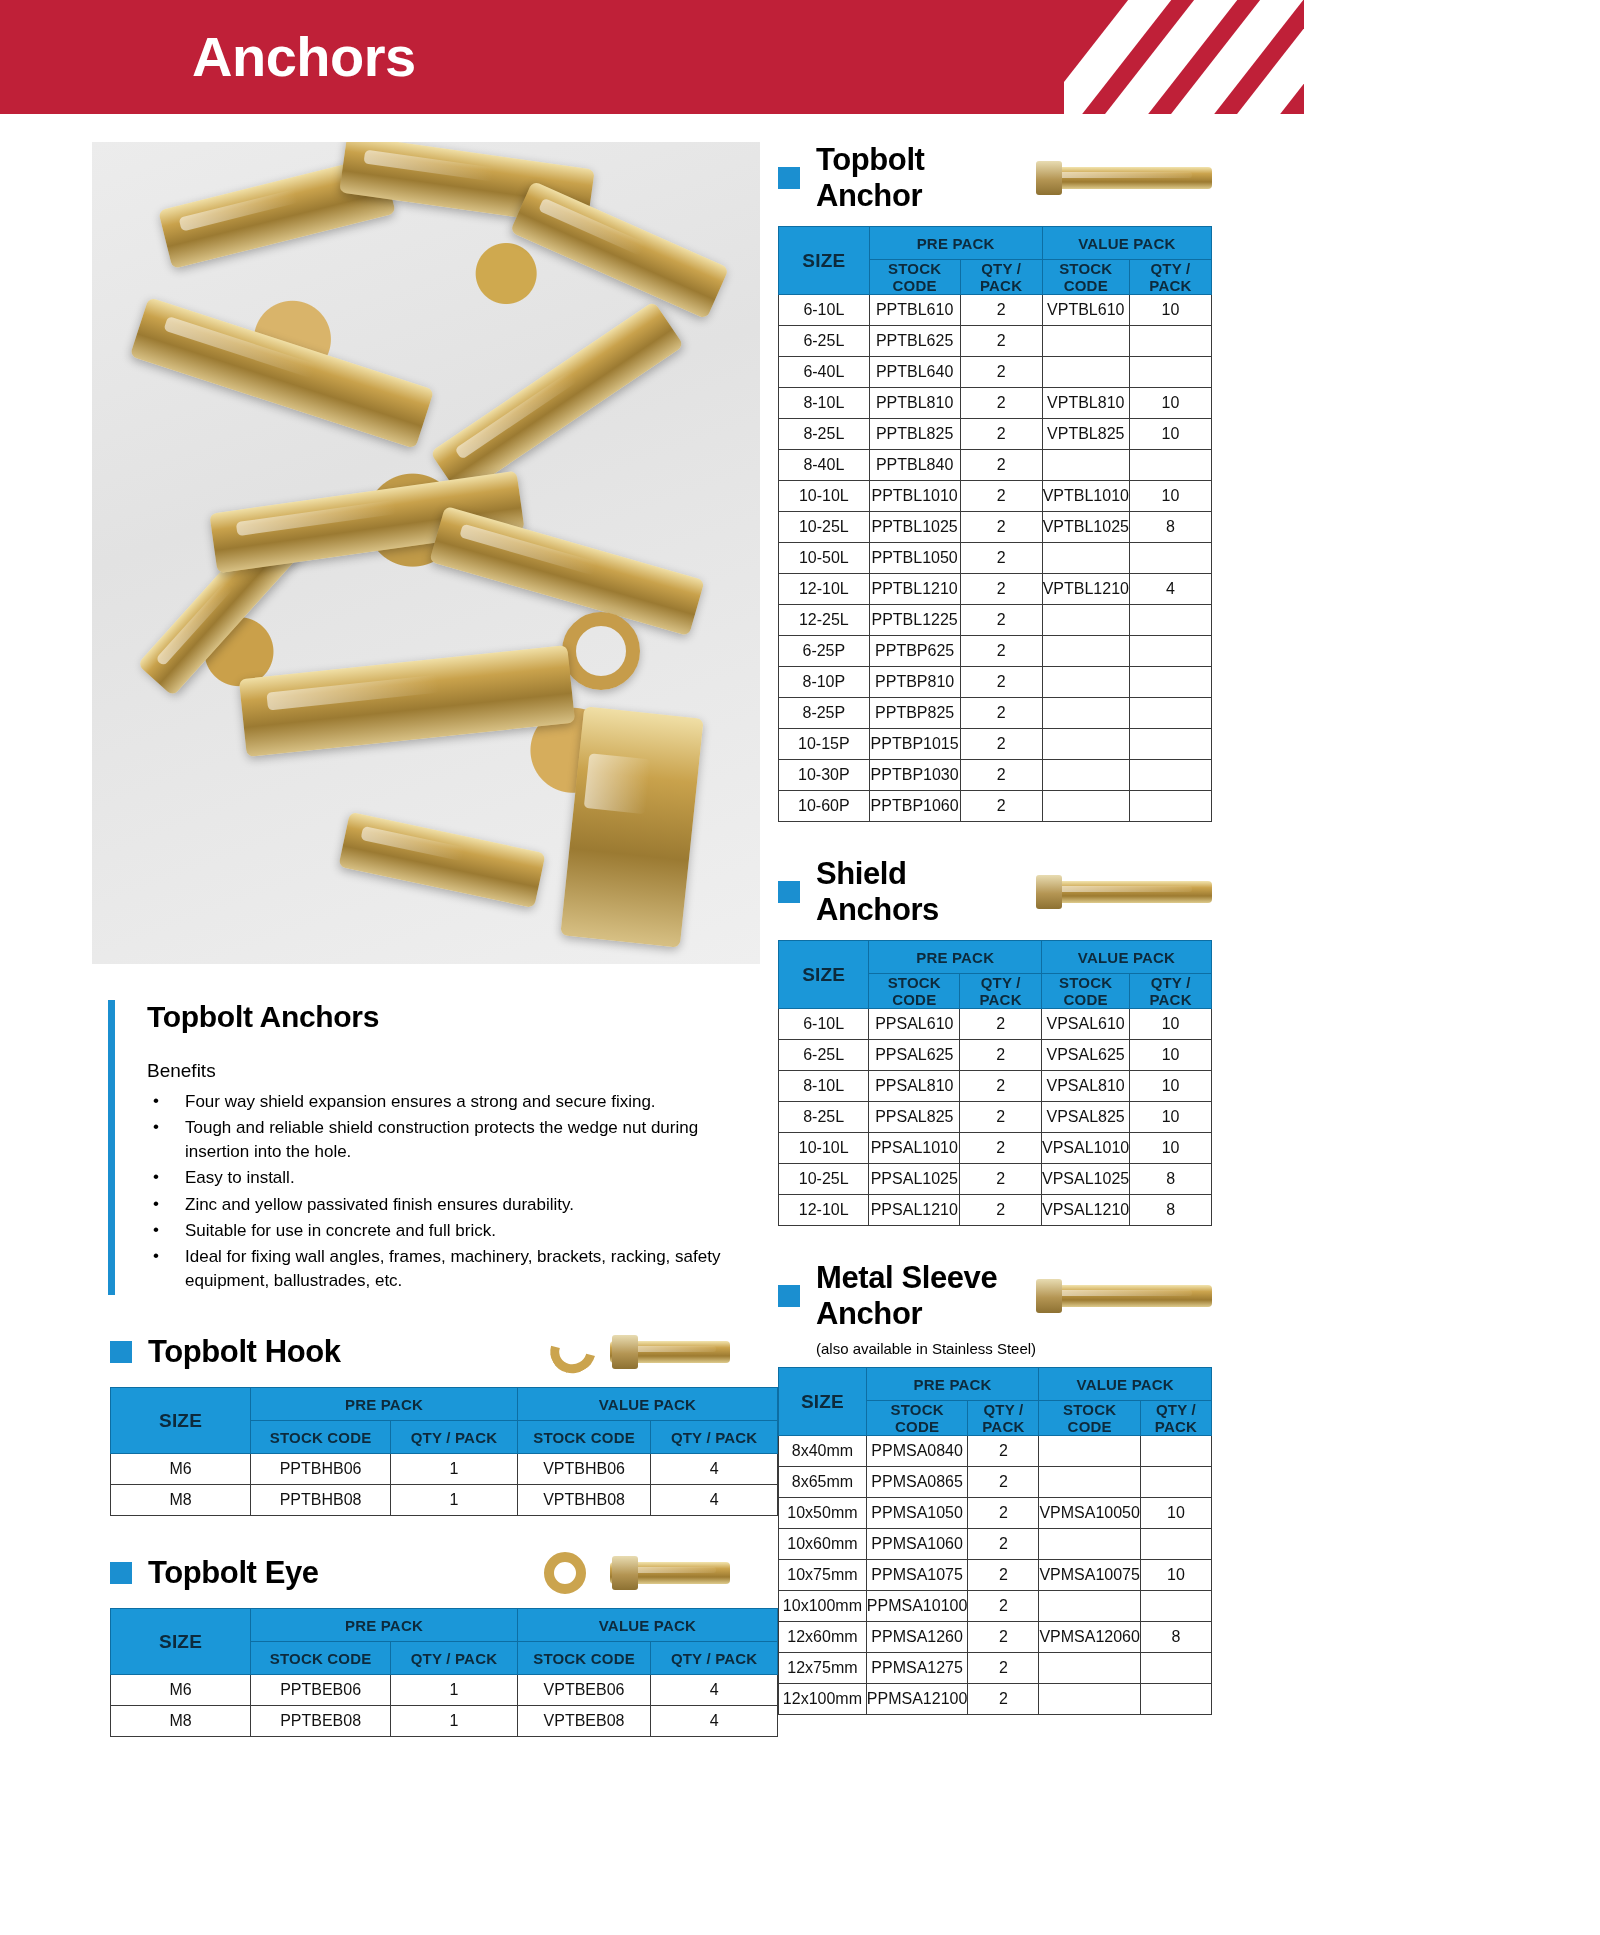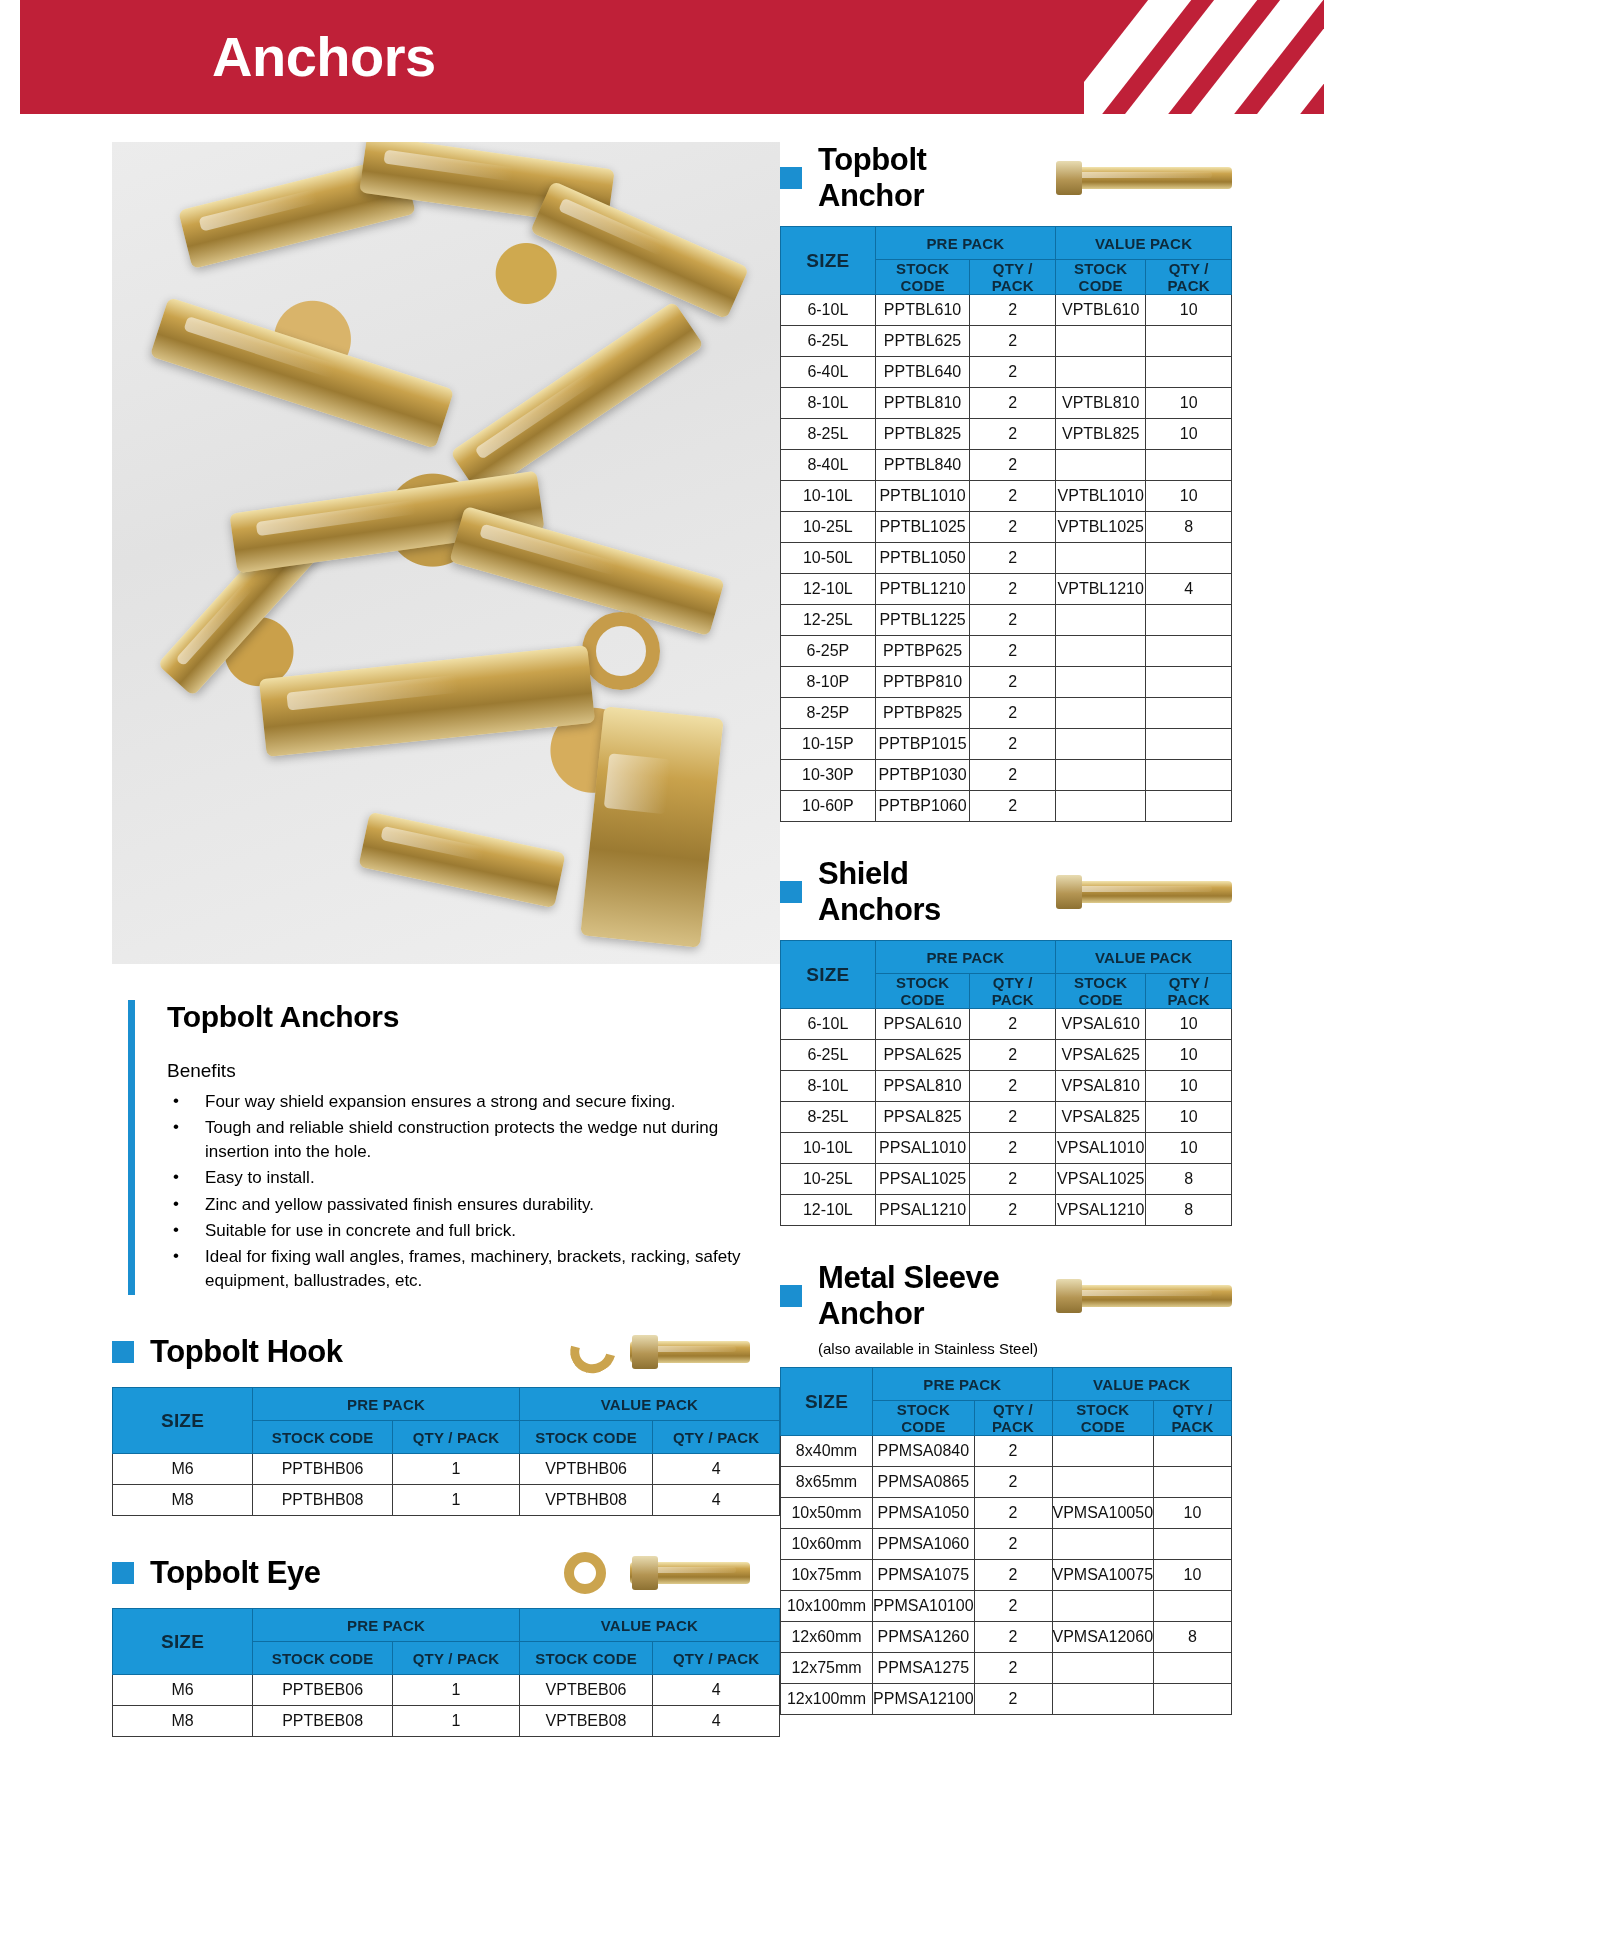--- a/index.html
+++ b/index.html
@@ -2,21 +2,21 @@
 <html><head>
 <meta charset="utf-8">
 <style>
   * { box-sizing: border-box; margin: 0; padding: 0; }
   html, body {
     width: 1600px;
     background: #ffffff;
     font-family: "Liberation Sans", sans-serif;
     color: #000000;
   }
-  .page { position: relative; width: 1304px; min-height: 1935px; background: #fff; margin-left: 20px; }
+  .page { position: relative; width: 1304px; min-height: 1935px; background: #fff; }
 
   
   .banner {
     position: relative;
     height: 114px;
     background: #bf2038;
     overflow: hidden;
   }
   .banner-title {
     position: absolute;
@@ -133,21 +133,21 @@
     margin-bottom: 2px;
   }
   ul.benefits li::before {
     content: "\2022";
     position: absolute;
     left: 6px; top: -1px;
     font-size: 17px;
   }
 
   
-  .section { margin-top: 34px; }
+  .section { margin-top: 34px; padding-left: 18px; }
   .section-head {
     display: flex;
     align-items: center;
     position: relative;
     margin-bottom: 12px;
     min-height: 46px;
   }
   .sq {
     width: 22px; height: 22px;
     background: #1b8fd0;

